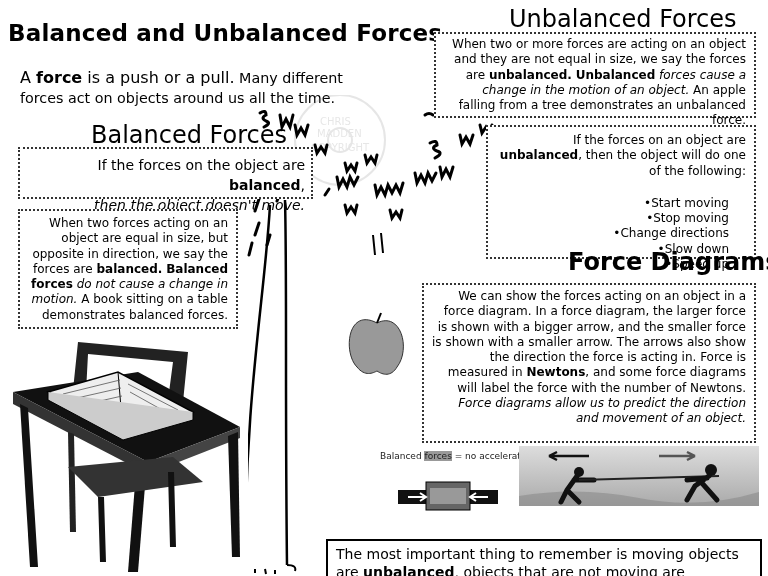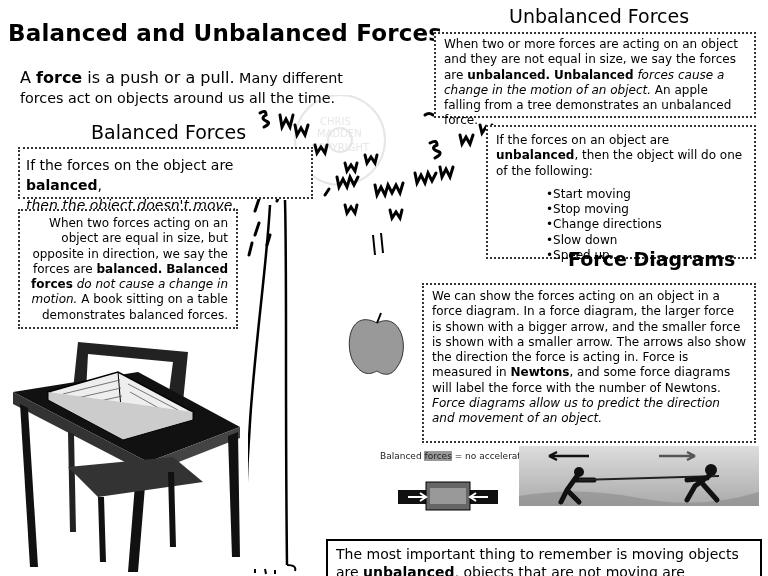--- a/index.html
+++ b/index.html
@@ -1,26 +1,26 @@
 <!DOCTYPE html>
 <html><head>
 <meta charset="utf-8">
 <style>
   html,body{margin:0;padding:0;background:#fff;}
   body{width:768px;height:576px;position:relative;overflow:hidden;font-family:"DejaVu Sans","Liberation Sans",sans-serif;color:#000;}
   .abs{position:absolute;}
   .title{left:8px;top:20px;font-size:23px;font-weight:bold;letter-spacing:0.2px;white-space:nowrap;}
   .intro{left:20px;top:68px;width:330px;font-size:14.3px;line-height:20px;}
   .intro .big{font-size:16px;}
-  .h2{font-size:19px;white-space:nowrap;}
-  .box{border:2px dotted #333;background:#fff;box-sizing:border-box;}
+  .h2{font-size:24px;white-space:nowrap;}
+  .box{border:2px dotted #333;background:#fff;box-sizing:border-box;text-align:right;}
   .t13{font-size:12px;line-height:15.3px;}
   .center{text-align:right;}
   .solid{border:2px solid #000;}
-  ul.bul{list-style:none;margin:8px;padding:0 0 0 42px;}
+  ul.bul{list-style:none;margin:17px;padding:0 0 0 42px;}
   ul.bul li::before{content:"•";}
   svg{display:block;}
 </style>
 </head>
 <body>
 
 <div class="abs title">Balanced and Unbalanced Forces</div>
 
 <div class="abs intro">
   <span class="big">A </span><b class="big">force</b><span class="big"> is a push or a pull.</span><span> Many different forces act on objects around us all the time.</span>

